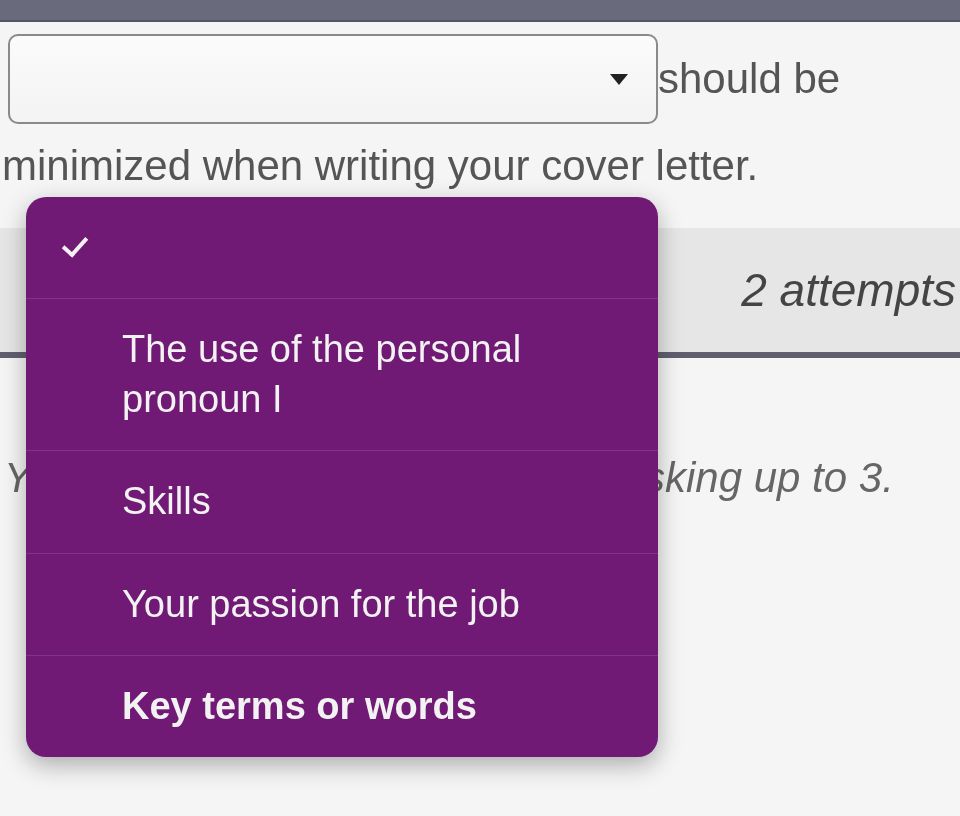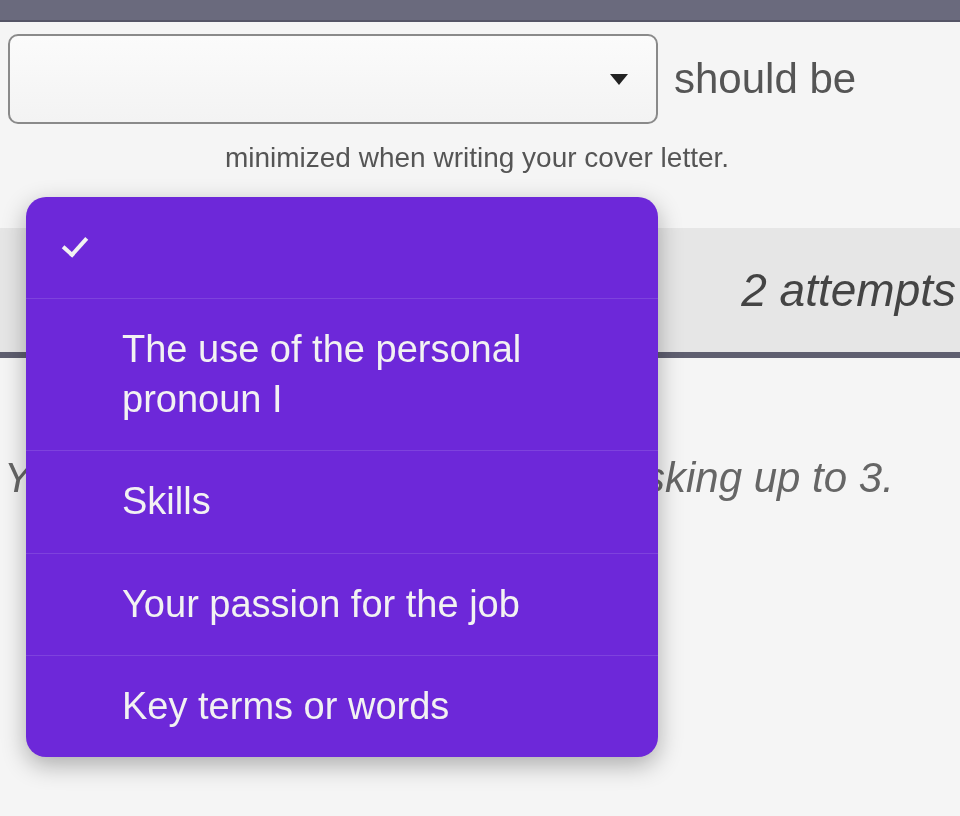--- a/index.html
+++ b/index.html
@@ -22,21 +22,20 @@
       border-bottom: 2px solid #555566;
     }
     .content-area {
       position: relative;
       padding: 12px 8px 0 8px;
     }
     .question-row {
       display: flex;
       align-items: center;
       flex-wrap: wrap;
-      gap: 16px;
     }
     .select-box {
       width: 650px;
       height: 90px;
       background: linear-gradient(to bottom, #fbfbfb, #f3f3f3);
       border: 2px solid #8a8a8a;
       border-radius: 10px;
       display: flex;
       align-items: center;
       justify-content: flex-end;
@@ -48,25 +47,24 @@
       height: 0;
       border-left: 9px solid transparent;
       border-right: 9px solid transparent;
       border-top: 11px solid #222;
     }
     .after-text {
       font-size: 42px;
       color: #555;
     }
     .second-line {
-      font-size: 28px;
+      font-size: 42px;
       color: #555;
       margin-top: 18px;
       margin-left: -6px;
-      text-align: center;
     }
     .attempts-bar {
       position: absolute;
       top: 228px;
       left: 0;
       right: 0;
       height: 130px;
       background: #e6e6e6;
       border-bottom: 6px solid #5f5f70;
       display: flex;
@@ -95,36 +93,37 @@
     }
     .hint-right {
       position: absolute;
       left: 644px;
     }
     .dropdown-popup {
       position: absolute;
       top: 197px;
       left: 26px;
       width: 632px;
-      background: #6d28d9;
+      background: #701a75;
       border-radius: 20px;
       overflow: hidden;
       box-shadow: 0 8px 24px rgba(0,0,0,0.3);
     }
     .dropdown-item {
       padding: 26px 28px 26px 96px;
       font-size: 38px;
       color: #f2f2f2;
       border-bottom: 1px solid rgba(255,255,255,0.12);
       cursor: pointer;
       line-height: 1.3;
       position: relative;
     }
     .dropdown-item:last-child {
       border-bottom: none;
+      font-weight: bold;
     }
     .dropdown-item.selected {
       padding-left: 36px;
     }
     .check-icon {
       display: inline-block;
       width: 28px;
       height: 28px;
       position: relative;
     }

